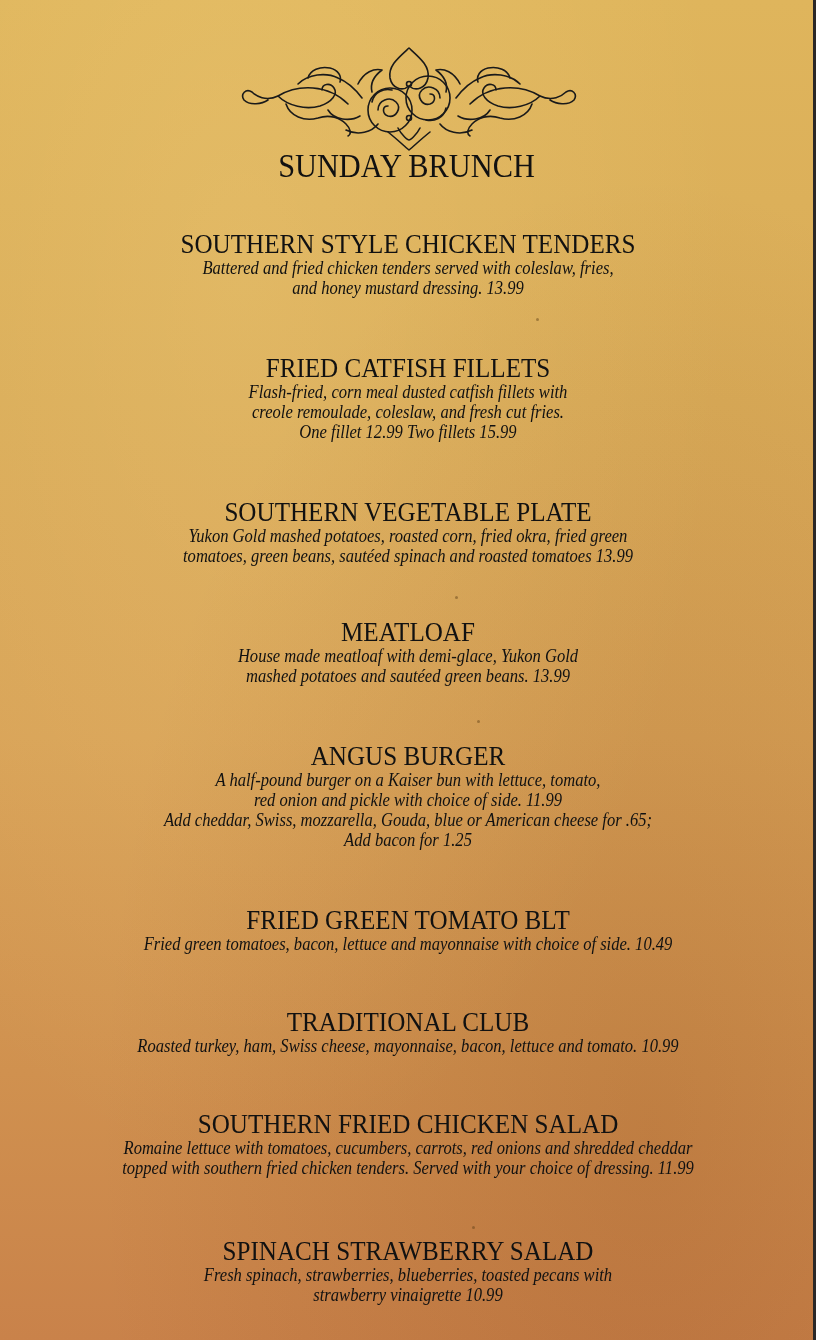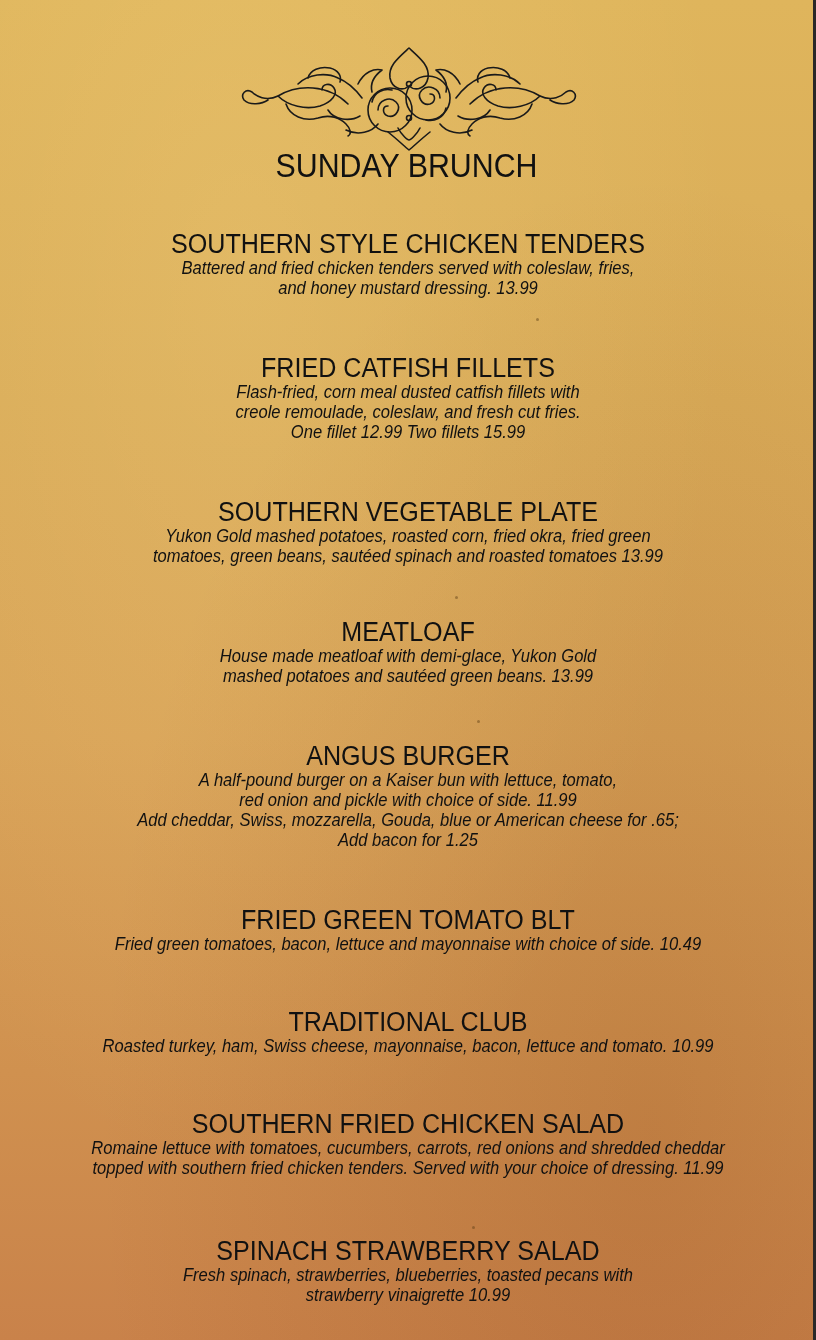--- a/index.html
+++ b/index.html
@@ -6,21 +6,21 @@
   body {
     width: 816px; height: 1340px; overflow: hidden; position: relative;
     background: #2a2522;
   }
   .page {
     position: absolute; left: 0; top: 0; width: 813px; height: 1340px;
     background:
       radial-gradient(ellipse at 30% 20%, rgba(255,230,150,0.18), rgba(0,0,0,0) 60%),
       radial-gradient(ellipse at 80% 85%, rgba(120,50,10,0.18), rgba(0,0,0,0) 60%),
       linear-gradient(180deg, #dfb55c 0%, #d9ab58 30%, #d8a257 55%, #d0914f 80%, #c9824a 100%);
-    font-family: Liberation Sans, sans-serif;
+    font-family: Liberation Serif, serif;
     color: #111;
   }
   .edge {
     position: absolute; right: 0; top: 0; width: 3px; height: 1340px; background: #2b2827;
   }
   .ornament {
     position: absolute; left: 238px; top: 44px; width: 342px; height: 108px;
   }
   .title {
     position: absolute; left: 0; width: 813px; top: 146px; text-align: center;

